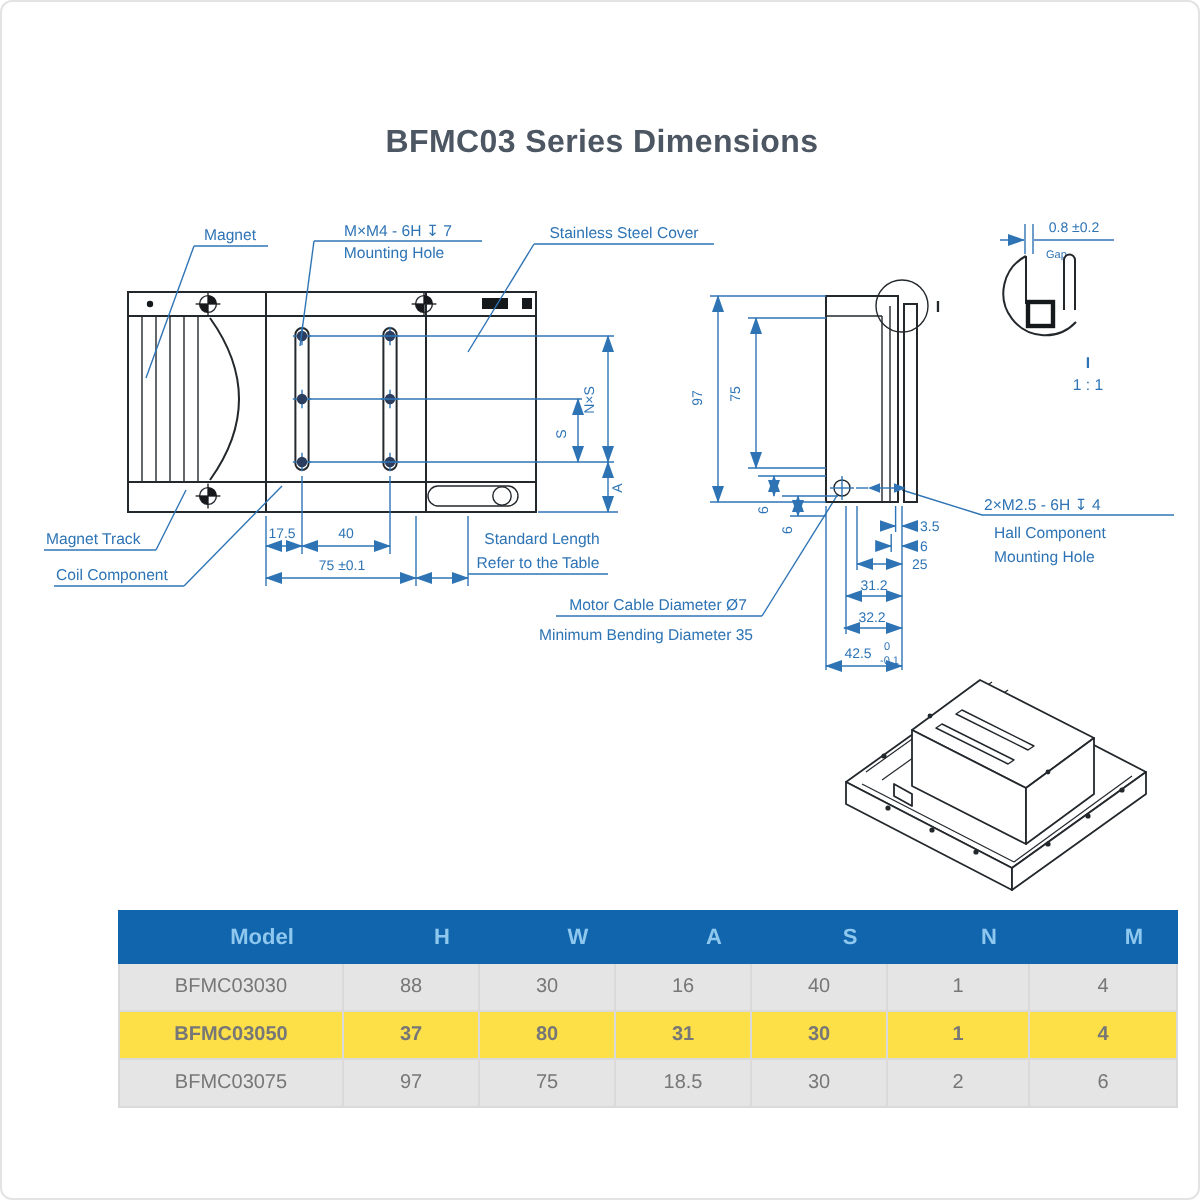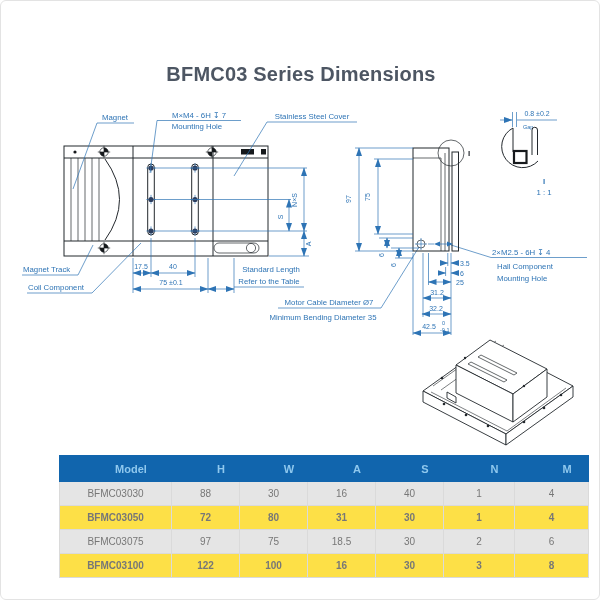--- a/index.html
+++ b/index.html
@@ -1,17 +1,17 @@
 <!DOCTYPE html>
 <html><head>
 <meta charset="utf-8">
 <style>
   html,body{margin:0;padding:0;background:#fff;width:600px;height:600px;overflow:hidden;}
   body{position:relative;font-family:"Liberation Sans",sans-serif;border:1px solid #e3e3e3;box-sizing:border-box;border-radius:6px;}
-  #title{position:absolute;top:62px;left:0;width:600px;text-align:center;font-size:20px;font-weight:bold;color:#4d5663;letter-spacing:.2px;}
+  #title{position:absolute;top:62px;left:0;width:600px;text-align:center;font-size:16px;font-weight:bold;color:#4d5663;letter-spacing:.2px;}
   #drawing{position:absolute;top:0;left:0;}
   
   text{font-family:"Liberation Sans",sans-serif;}
   .dim{fill:#2e74b5;font-size:7px;text-anchor:middle;}
   .dimS{fill:#2e74b5;font-size:5.5px;text-anchor:start;}
   .dimL{fill:#2e74b5;font-size:7px;text-anchor:start;}
   .lbl{fill:#2e74b5;font-size:7.8px;text-anchor:middle;}
   .lblL{fill:#2e74b5;font-size:7.8px;text-anchor:start;}
   .mark{fill:#22272c;font-size:8px;font-weight:bold;text-anchor:middle;}
   .bl{stroke:#2e74b5;stroke-width:0.7;fill:none;}
@@ -283,39 +283,30 @@
         <td>BFMC03030</td>
         <td>88</td>
         <td>30</td>
         <td>16</td>
         <td>40</td>
         <td>1</td>
         <td>4</td>
       </tr>
       <tr class="alt">
         <td>BFMC03050</td>
-        <td>72</td>
+        <td>37</td>
         <td>80</td>
         <td>31</td>
         <td>30</td>
         <td>1</td>
         <td>4</td>
       </tr>
       <tr>
         <td>BFMC03075</td>
         <td>97</td>
         <td>75</td>
         <td>18.5</td>
         <td>30</td>
         <td>2</td>
         <td>6</td>
       </tr>
-      <tr class="alt">
-        <td>BFMC03100</td>
-        <td>122</td>
-        <td>100</td>
-        <td>16</td>
-        <td>30</td>
-        <td>3</td>
-        <td>8</td>
-      </tr>
     </tbody>
 </table>
 
 </body></html>

